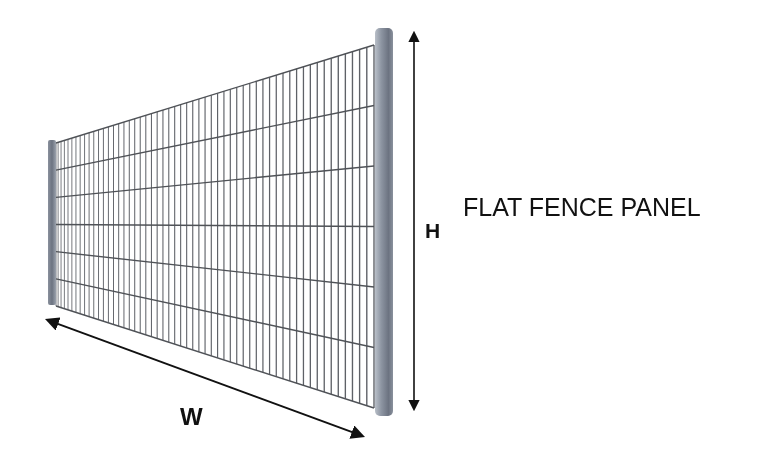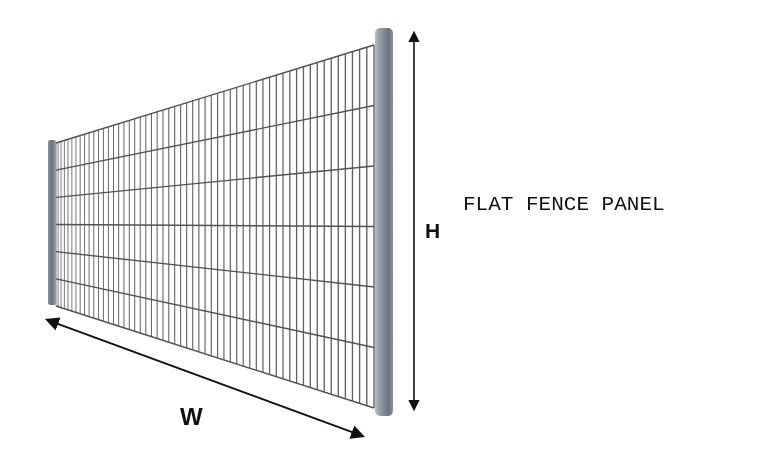--- a/index.html
+++ b/index.html
@@ -1,21 +1,21 @@
 <!DOCTYPE html>
 <html><head>
 <meta charset="utf-8">
 <style>
   html, body { margin: 0; padding: 0; background: #ffffff; }
   body { width: 768px; height: 456px; overflow: hidden; position: relative; font-family: "Liberation Sans", sans-serif; }
   #stage { position: absolute; left: 0; top: 0; width: 768px; height: 456px; }
   .label-title {
     position: absolute; left: 463px; top: 193px;
-    font-family: Liberation Mono, monospace;
-    font-size: 21px; color: #111; letter-spacing: 0px; white-space: nowrap;
+    font-family: Liberation Sans, sans-serif;
+    font-size: 25px; color: #111; letter-spacing: 0px; white-space: nowrap;
   }
   .label-h {
     position: absolute; left: 425px; top: 219px;
     font-family: "Liberation Sans", sans-serif; font-weight: bold;
     font-size: 21px; color: #111;
   }
   .label-w {
     position: absolute; left: 180px; top: 403px;
     font-family: "Liberation Sans", sans-serif; font-weight: bold;
     font-size: 24px; color: #111;

